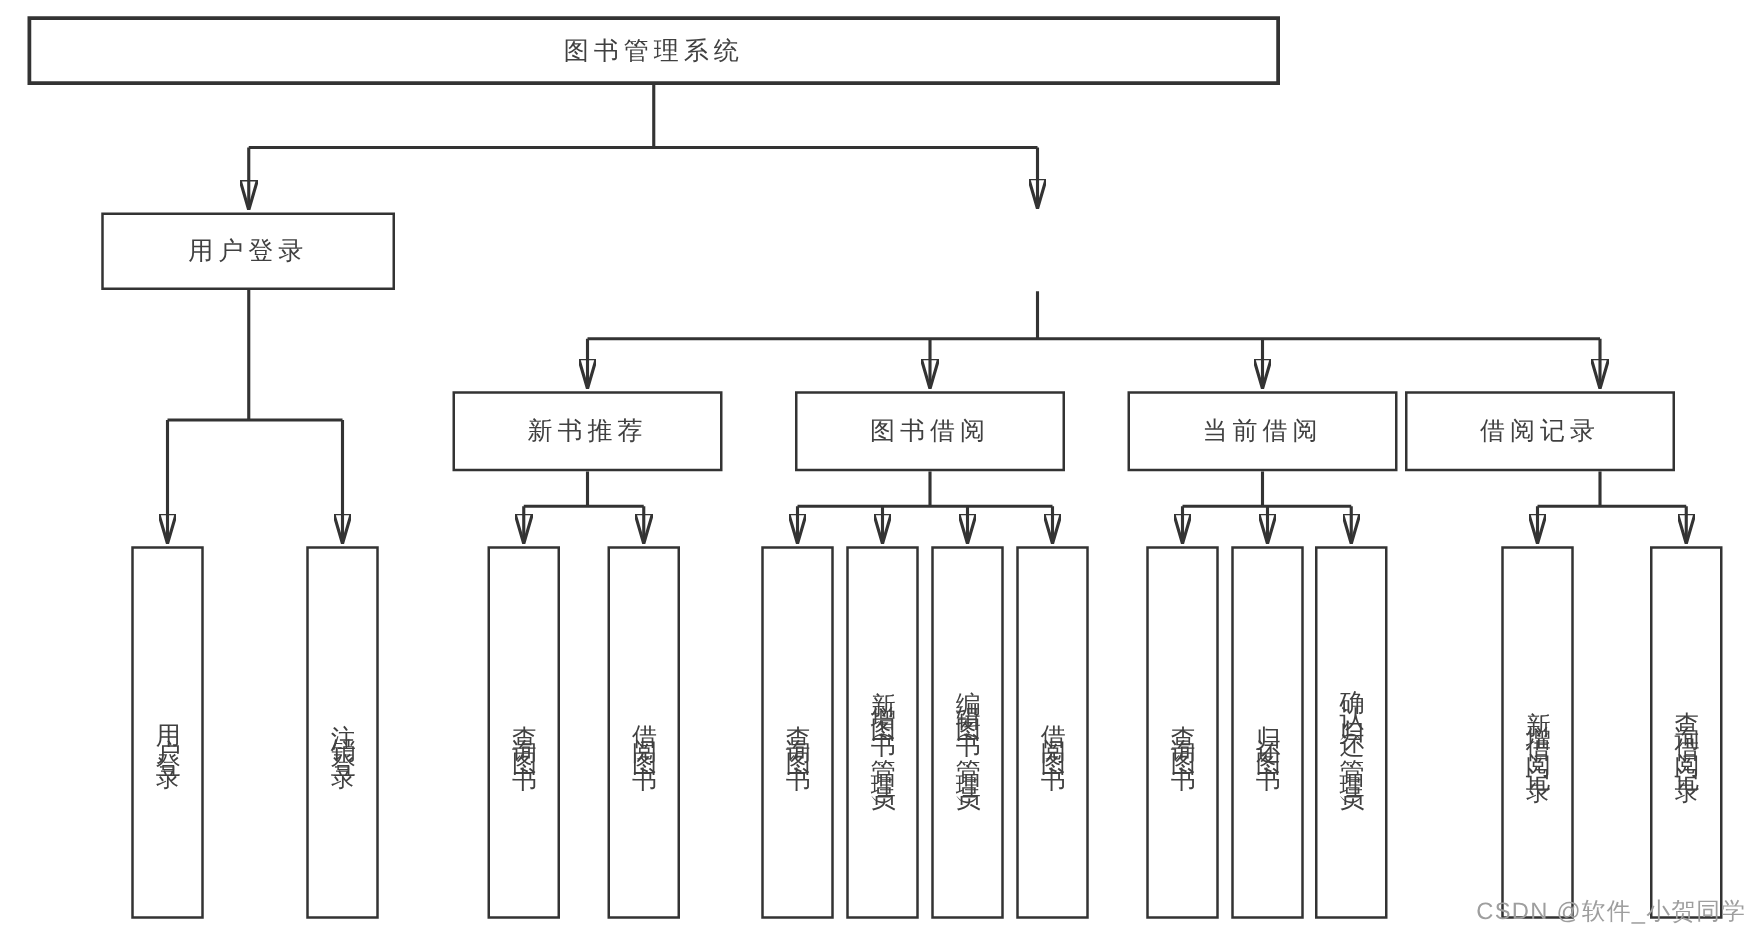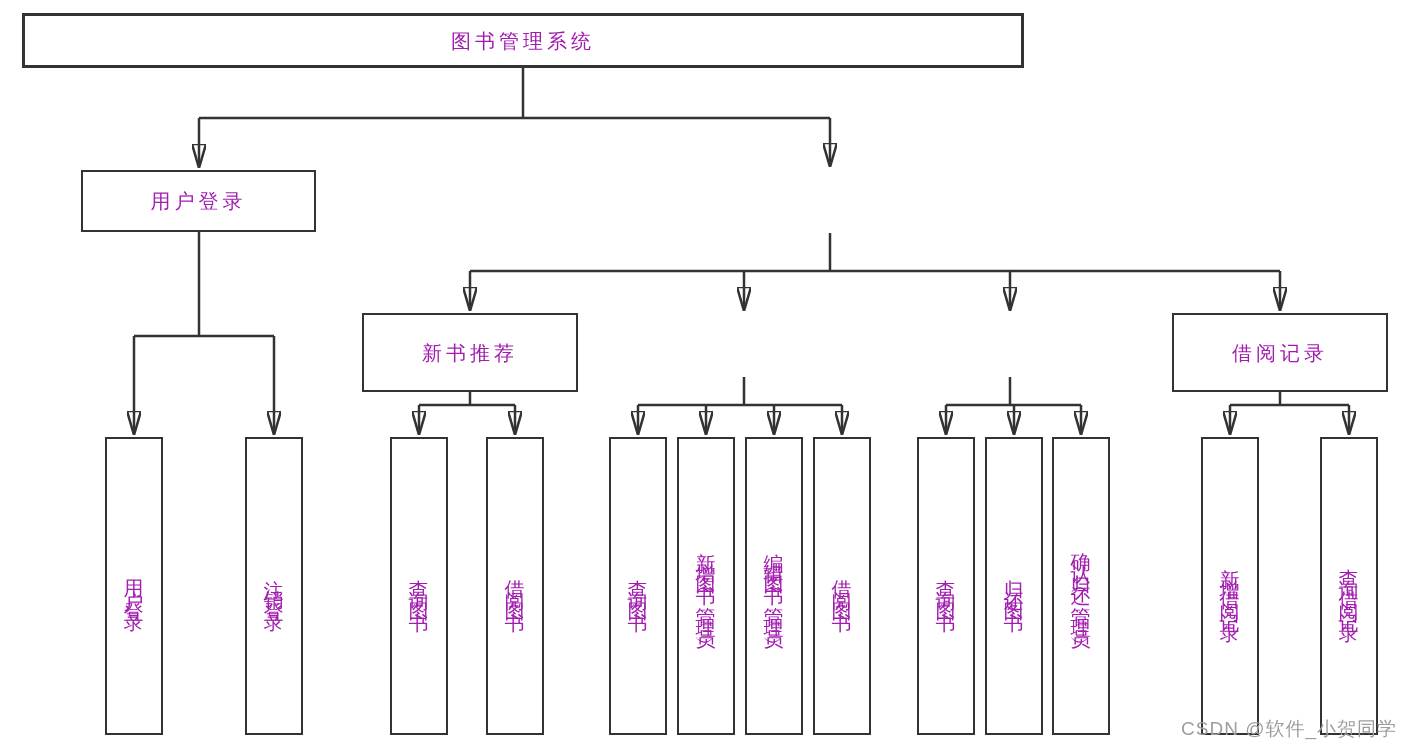--- a/index.html
+++ b/index.html
@@ -10,30 +10,30 @@
     font-family:"Liberation Sans", sans-serif;
     overflow:hidden;
   }
   .wires{position:absolute;left:0;top:0;}
   .wires path{stroke:#333333;stroke-width:2.5;fill:none;}
   .node{
     position:absolute;
     box-sizing:border-box;
     border:2px solid #333333;
     background:#ffffff;
-    color:#a21caf;
+    color:#404040;
     display:flex;align-items:center;justify-content:center;
     font-size:20px;
     letter-spacing:4px;
     text-align:center;
     line-height:1.2;
   }
   .root{left:22px;top:13px;width:1002px;height:55px;border-width:3px;}
   .lvl2{top:170px;width:235px;height:62px;}
-  .lvl3{top:313px;width:216px;height:79px;}
+  .lvl3{top:313px;width:216px;height:64px;}
   .leaf{
     top:437px;width:58px;height:298px;
     writing-mode:vertical-rl;
     text-orientation:mixed;
     letter-spacing:11px;
     font-size:20px;
   }
   .watermark{
     position:absolute;
     right:8px;top:716px;
@@ -95,21 +95,23 @@
     <path d="M1230,405 H1349"></path>
     <path d="M1230,405 V433" marker-end="url(#arr)"></path>
     <path d="M1349,405 V433" marker-end="url(#arr)"></path>
   </svg>
 
   <div class="node root">图书管理系统</div>
 
   <div class="node lvl2" style="left:81px;">用户登录</div>
 
   <div class="node lvl3" style="left:362px;">新书推荐</div>
-  <div class="node lvl3" style="left:1172px;">借阅记录</div>
+  <div class="node lvl3" style="left:636px;">图书借阅</div>
+  <div class="node lvl3" style="left:902px;">当前借阅</div>
+  <div class="node lvl3" style="left:1124px;">借阅记录</div>
 
   <div class="node leaf" style="left:105px;">用户登录</div>
   <div class="node leaf" style="left:245px;">注销登录</div>
 
   <div class="node leaf" style="left:390px;">查询图书</div>
   <div class="node leaf" style="left:486px;">借阅图书</div>
 
   <div class="node leaf" style="left:609px;">查询图书</div>
   <div class="node leaf" style="left:677px;">新增图书（管理员）</div>
   <div class="node leaf" style="left:745px;">编辑图书（管理员）</div>

